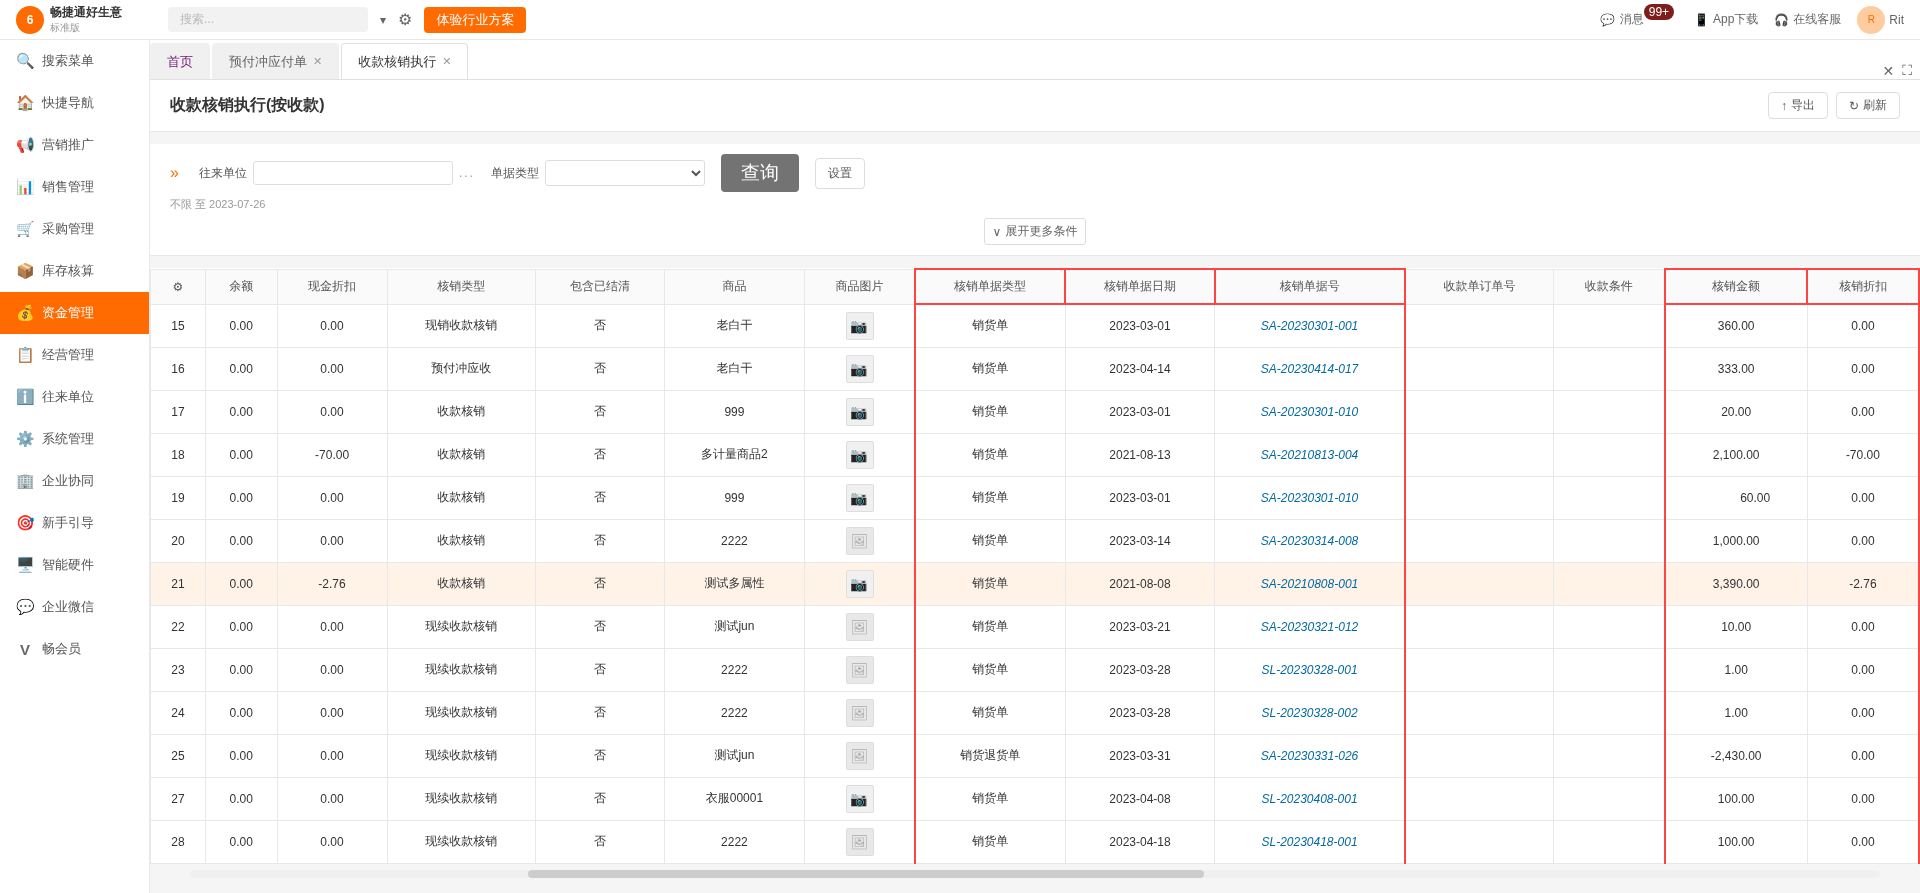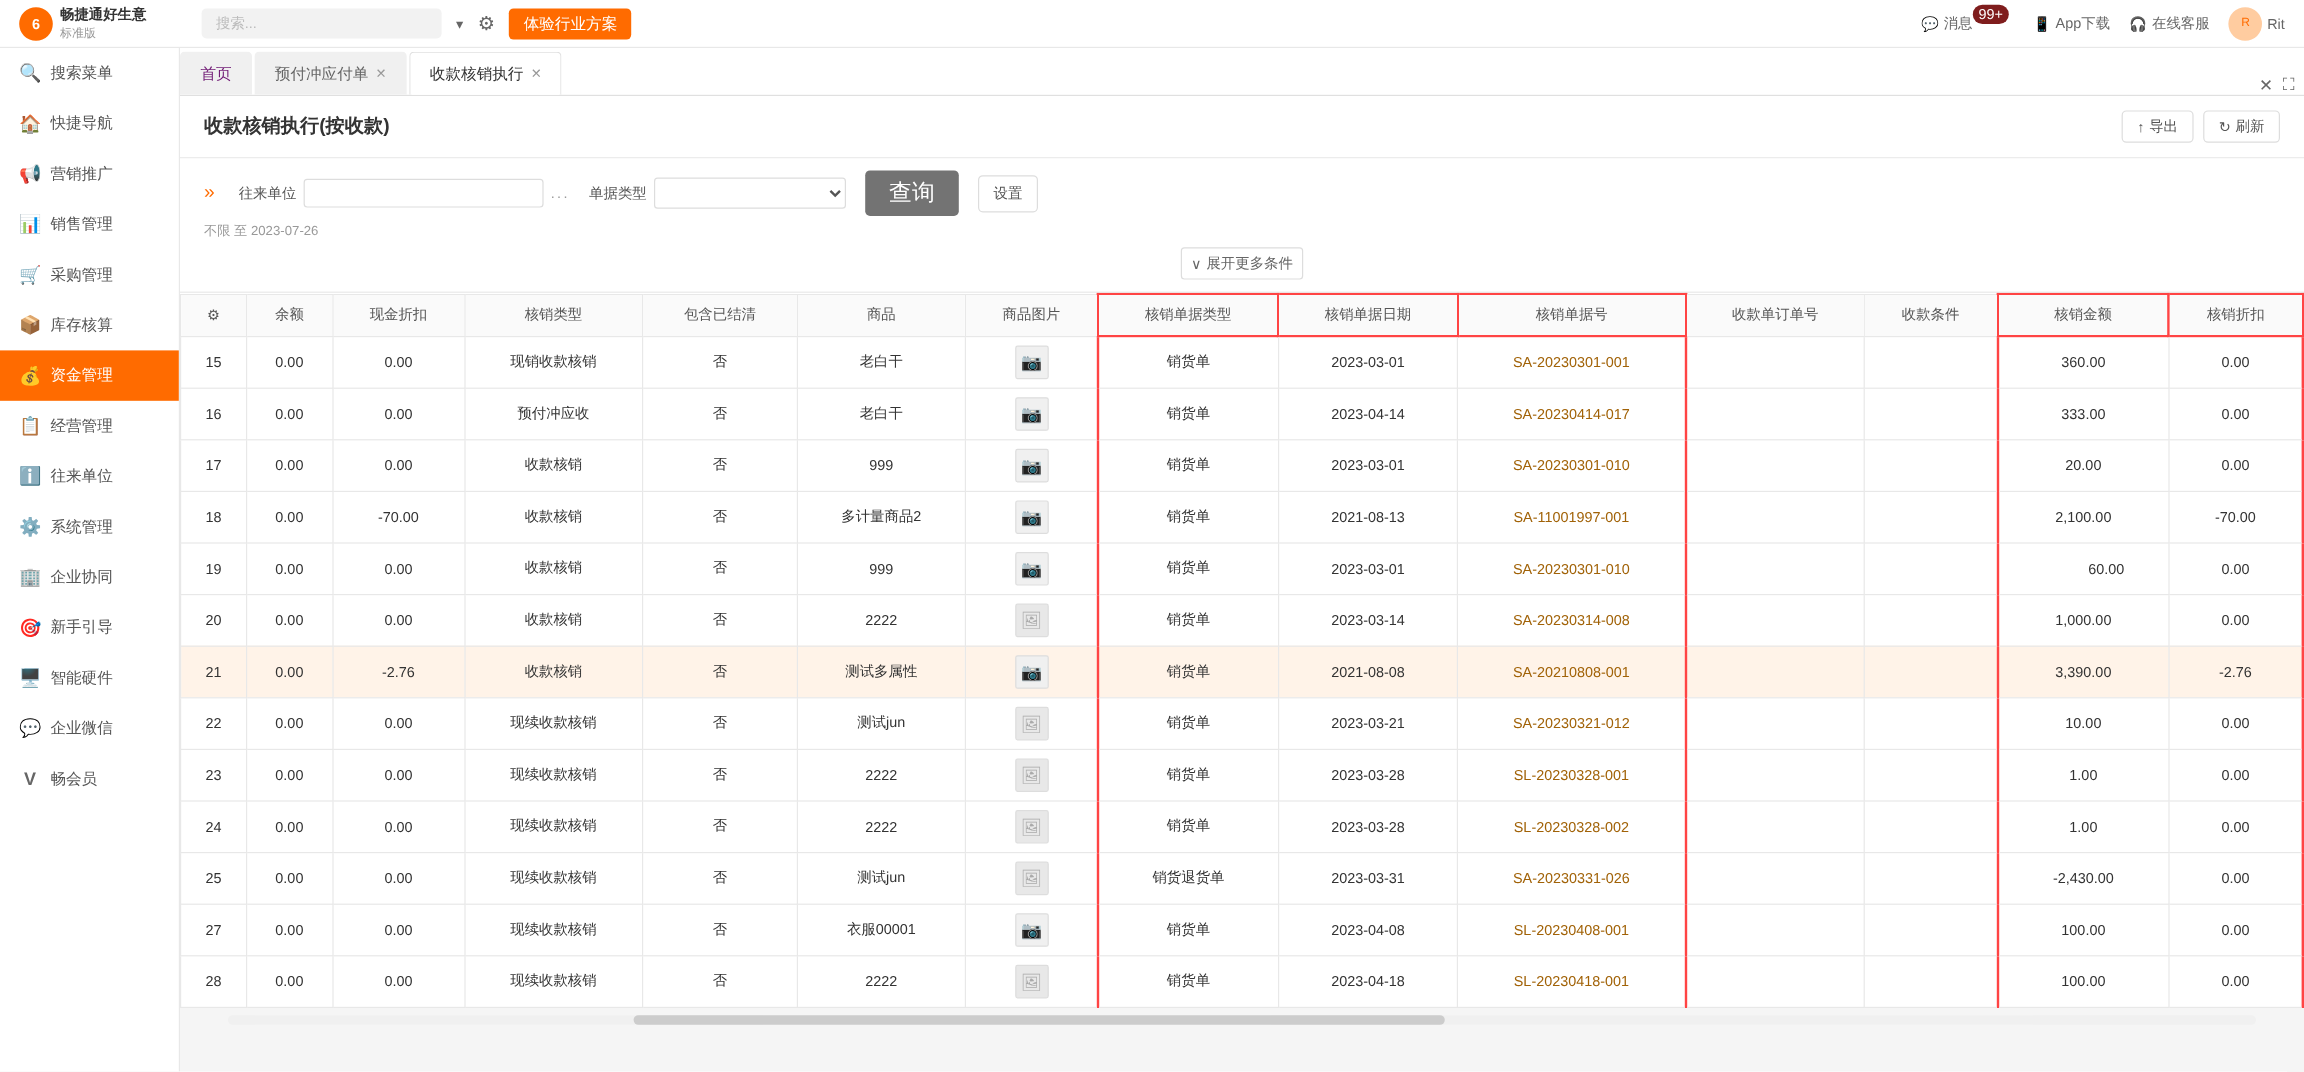--- a/index.html
+++ b/index.html
@@ -34,21 +34,21 @@
     
     .tab-bar { height: 40px; background: #fff; border-bottom: 1px solid #e0e0e0; display: flex; align-items: flex-end; padding: 0 0 0 0; }
     .tab { height: 36px; padding: 0 16px; display: flex; align-items: center; gap: 6px; cursor: pointer; border: 1px solid transparent; border-bottom: none; font-size: 13px; color: #666; background: #f0f0f0; margin-right: 2px; border-radius: 4px 4px 0 0; }
     .tab.active { background: #fff; color: #333; border-color: #e0e0e0; font-weight: 500; }
     .tab.home { color: #701a75; }
     .tab-close { font-size: 11px; color: #999; cursor: pointer; }
     .tab-bar-actions { margin-left: auto; display: flex; align-items: center; padding: 0 8px; gap: 8px; }
     .tab-bar-btn { background: none; border: none; cursor: pointer; color: #666; font-size: 14px; }
 
     
-    .page-content { flex: 1; overflow: hidden; display: flex; flex-direction: column; background: #f5f5f5; }
+    .page-content { flex: 1; overflow: hidden; display: flex; flex-direction: column; background: #f5f5f5; gap: 12px; }
     .page-header { background: #fff; padding: 12px 20px; border-bottom: 1px solid #e8e8e8; display: flex; align-items: center; justify-content: space-between; }
     .page-title { font-size: 16px; font-weight: bold; color: #333; }
     .page-actions { display: flex; gap: 8px; }
     .action-btn { display: flex; align-items: center; gap: 4px; padding: 4px 12px; border: 1px solid #ddd; background: #fff; border-radius: 4px; cursor: pointer; font-size: 12px; color: #555; }
 
     
     .filter-area { background: #fff; padding: 10px 20px; border-bottom: 1px solid #e8e8e8; }
     .filter-row { display: flex; align-items: center; gap: 16px; }
     .filter-item { display: flex; align-items: center; gap: 6px; font-size: 12px; color: #555; }
     .filter-label { color: #555; white-space: nowrap; }
@@ -60,21 +60,21 @@
     .expand-btn { display: flex; align-items: center; gap: 4px; color: #666; font-size: 12px; cursor: pointer; padding: 4px 8px; border: 1px solid #ddd; border-radius: 3px; background: #fff; }
     .query-btn { padding: 6px 20px; background: #737373; color: #fff; border: none; border-radius: 4px; cursor: pointer; font-size: 19px; }
     .setting-btn { padding: 6px 12px; background: #fff; color: #555; border: 1px solid #ddd; border-radius: 4px; cursor: pointer; font-size: 12px; }
 
     
     .table-wrapper { flex: 1; overflow: auto; padding: 0; }
     .data-table { width: 100%; border-collapse: collapse; background: #fff; font-size: 12px; }
     .data-table th { background: #fafafa; border: 1px solid #e8e8e8; padding: 8px 10px; text-align: center; color: #555; font-weight: normal; white-space: nowrap; position: sticky; top: 0; z-index: 10; }
     .data-table td { border: 1px solid #e8e8e8; padding: 7px 10px; text-align: center; color: #333; white-space: nowrap; }
     .data-table tr.highlighted td { background: #fff3e8; }
-    .link-text { color: #a16207; cursor: pointer; text-decoration: none; }
+    .link-text { color: #0369a1; cursor: pointer; text-decoration: none; font-style: italic; }
     .red-text { color: #f5222d; }
     .img-placeholder { width: 28px; height: 28px; background: #f0f0f0; border: 1px solid #ddd; display: inline-flex; align-items: center; justify-content: center; color: #bbb; font-size: 14px; border-radius: 2px; }
     .img-placeholder.has-img { background: #e8e8e8; color: #aaa; }
 
     
     .scroll-bar-h { background: #f0f0f0; height: 8px; margin: 0 20px; border-radius: 4px; }
     .scroll-bar-h-thumb { background: #ccc; height: 8px; width: 40%; border-radius: 4px; margin-left: 20%; }
   </style>
 </head>
 <body>
@@ -319,21 +319,21 @@
               <tr>
                 <td>18</td>
                 <td>0.00</td>
                 <td class="red-text">-70.00</td>
                 <td>收款核销</td>
                 <td>否</td>
                 <td>多计量商品2</td>
                 <td><div class="img-placeholder">📷</div></td>
                 <td style="border-left: 2px solid rgb(255, 68, 68); border-right: 1px solid rgb(232, 232, 232);">销货单</td>
                 <td>2021-08-13</td>
-                <td style="border-right: 2px solid rgb(255, 68, 68);"><a class="link-text">SA-11001997-001</a></td>
+                <td style="border-right: 2px solid rgb(255, 68, 68);"><a class="link-text">SA-20210813-004</a></td>
                 <td></td>
                 <td></td>
                 <td style="border-left: 2px solid rgb(255, 68, 68);">2,100.00</td>
                 <td class="red-text" style="border-right: 2px solid rgb(255, 68, 68);">-70.00</td>
               </tr>
               <tr>
                 <td>19</td>
                 <td>0.00</td>
                 <td>0.00</td>
                 <td>收款核销</td>

